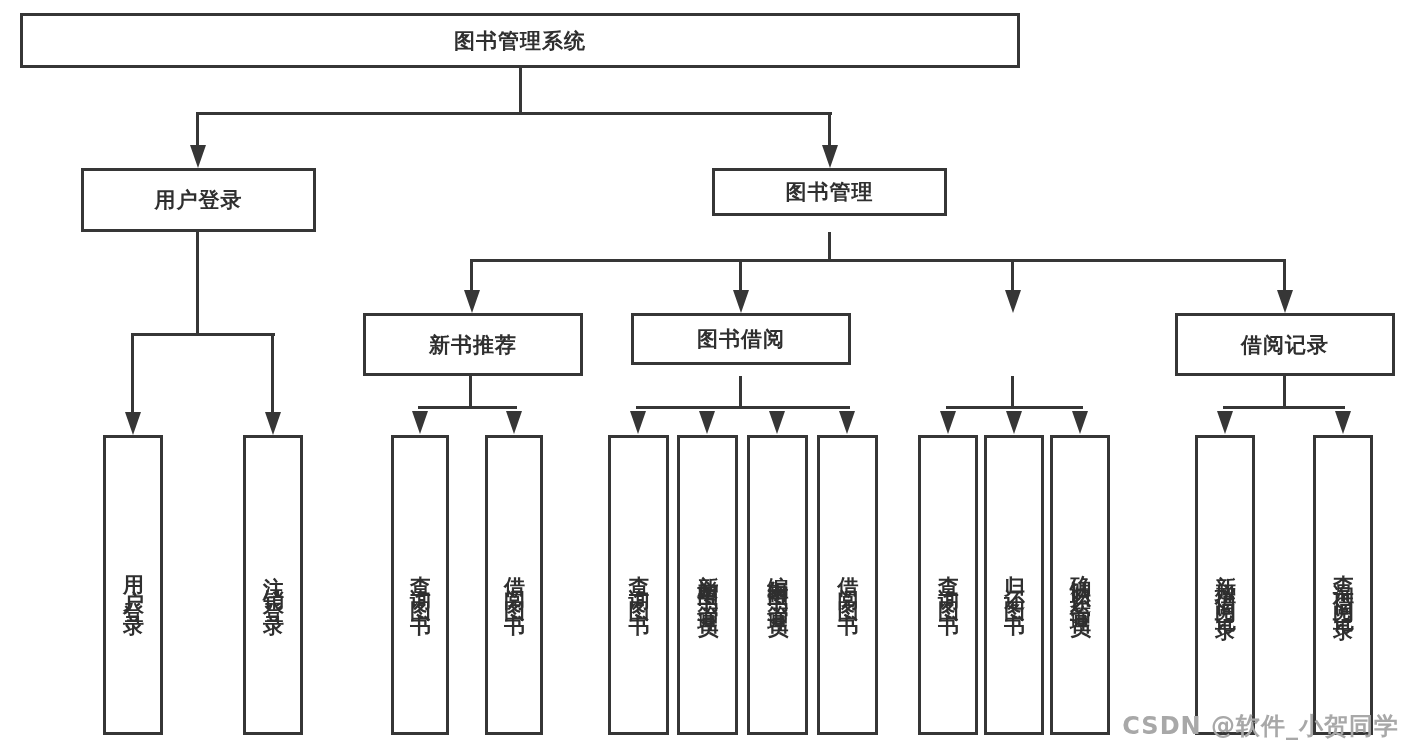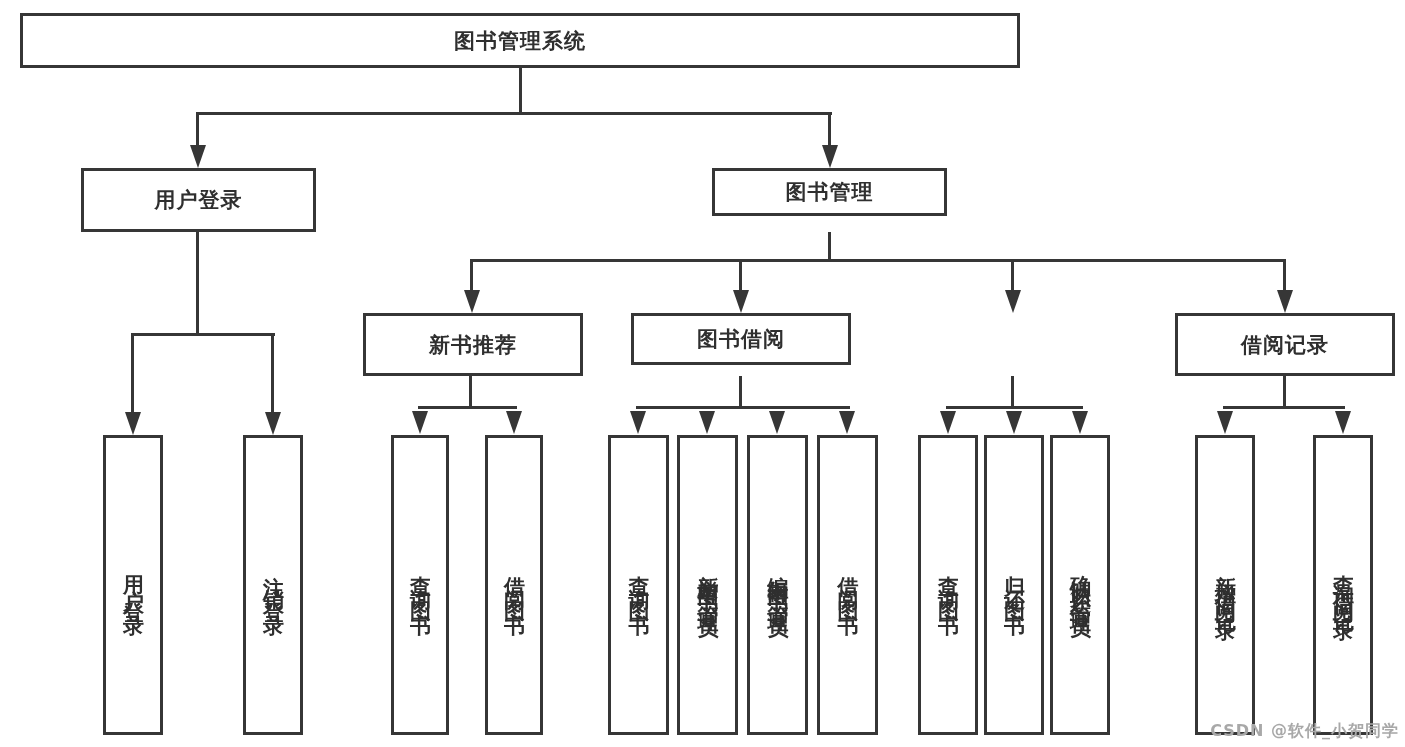--- a/index.html
+++ b/index.html
@@ -50,21 +50,21 @@
   .arrow{
     position:absolute;width:0;height:0;z-index:1;
     border-left:8px solid transparent;
     border-right:8px solid transparent;
     border-top:23px solid var(--line);
   }
   
   .watermark{
     position:absolute;
     right:6px;bottom:5px;
-    font-size:16px;
+    font-size:24px;
     color:var(--wm);
     letter-spacing:1px;
     z-index:3;
     white-space:nowrap;
   }
 </style>
 </head>
 <body>
 
 <div class="canvas">

